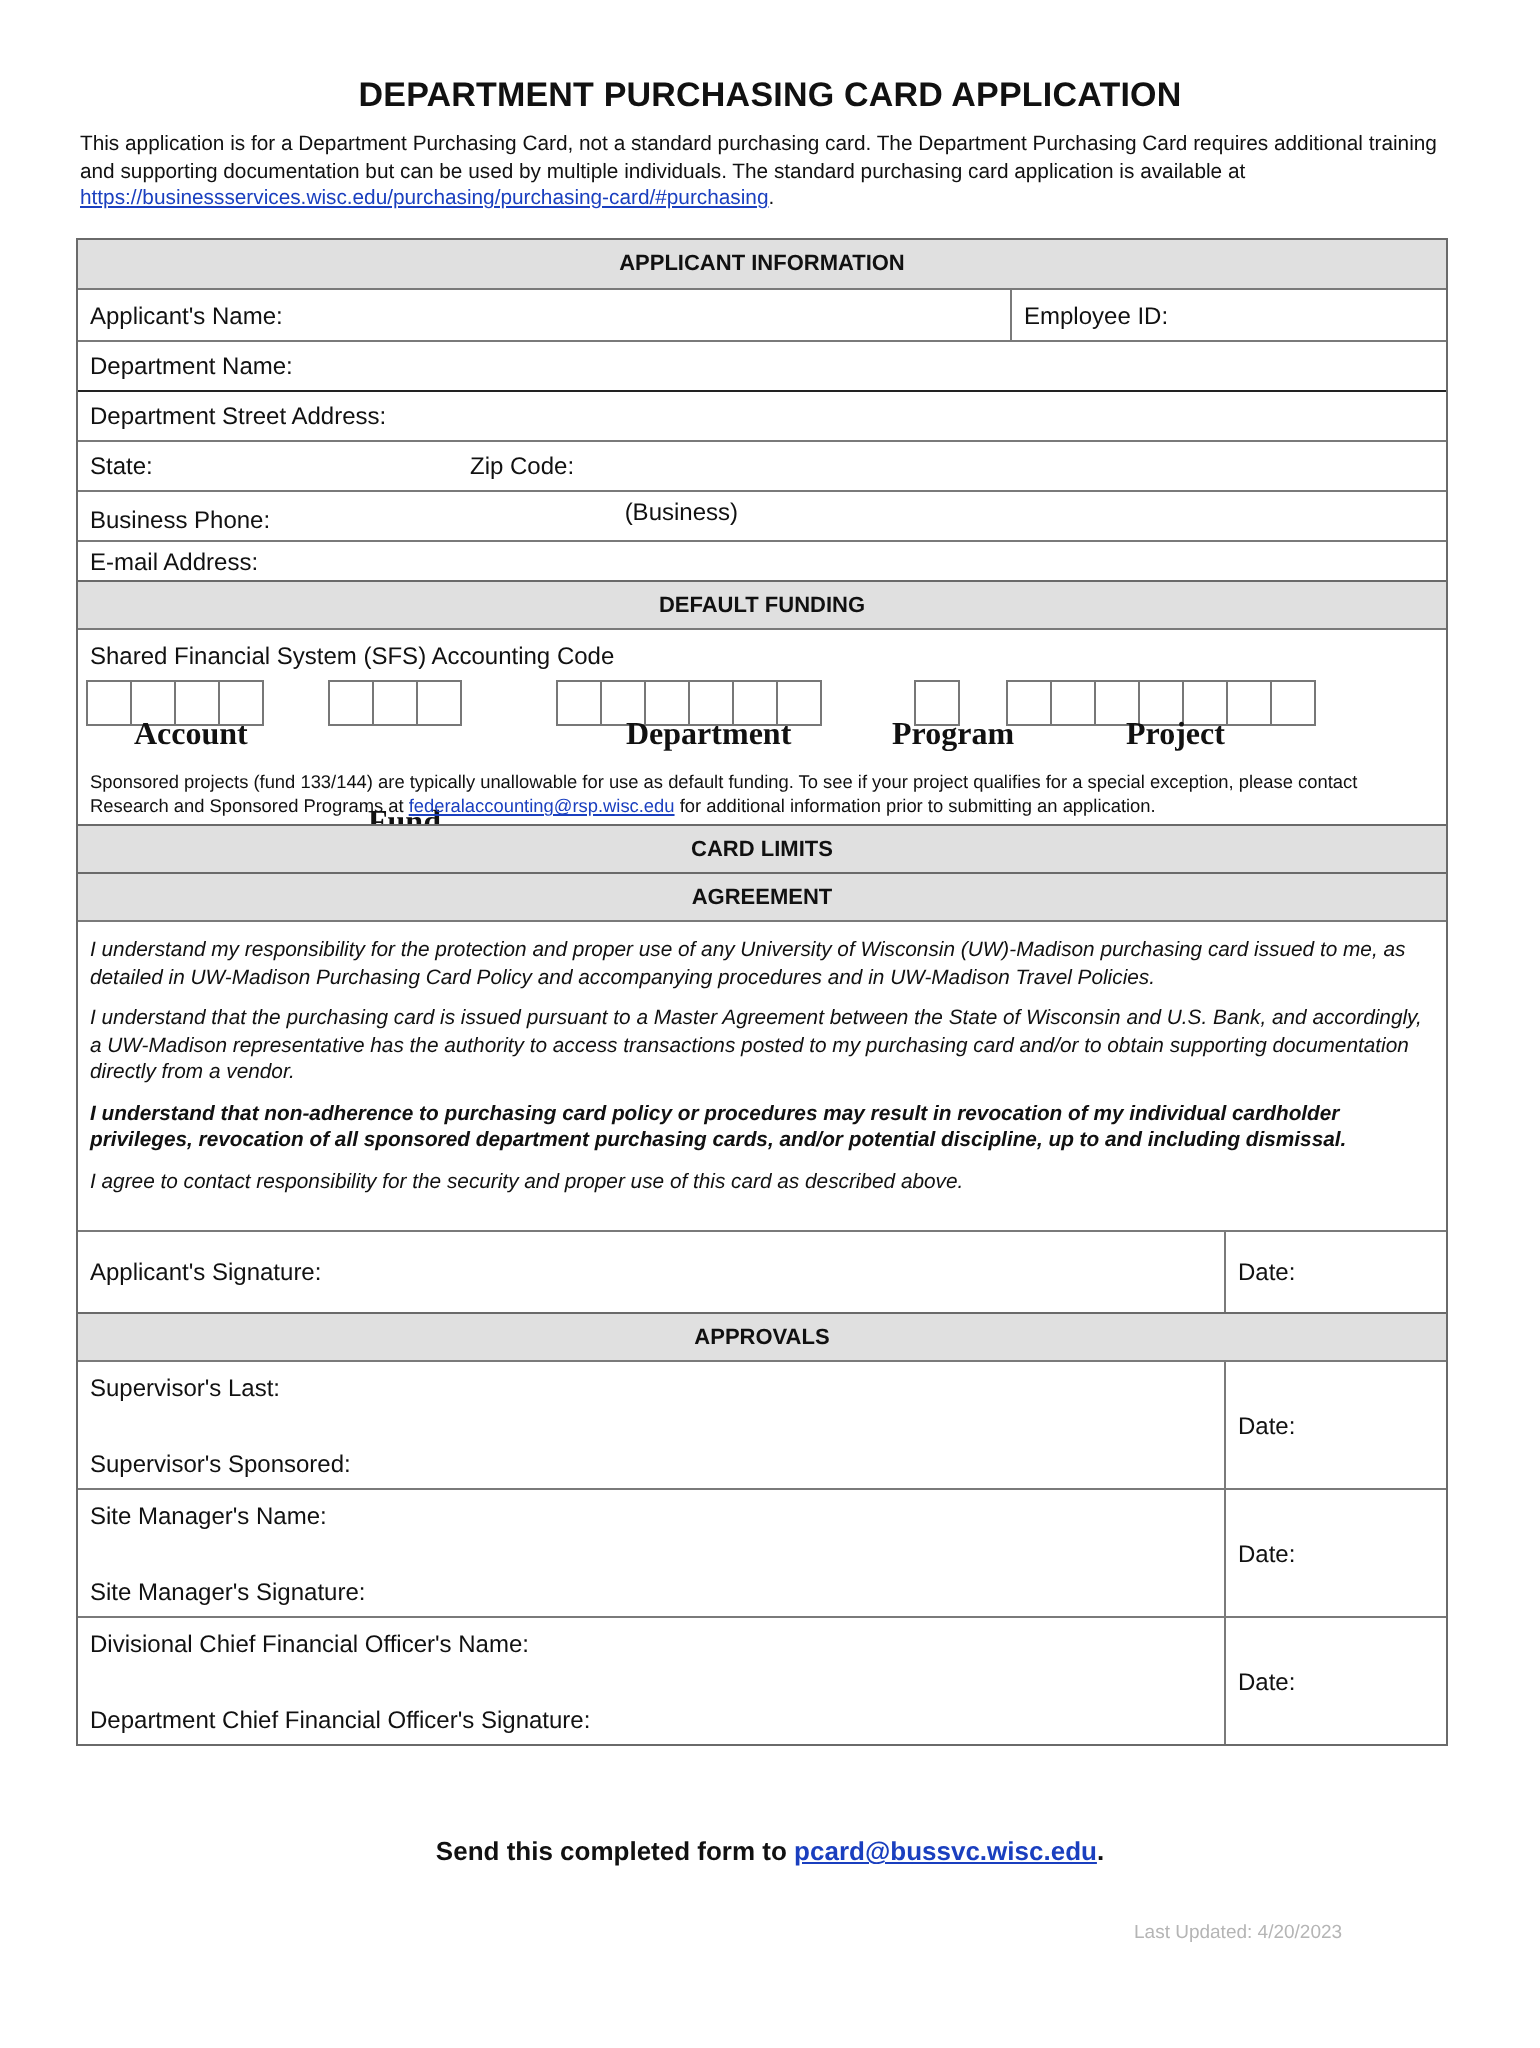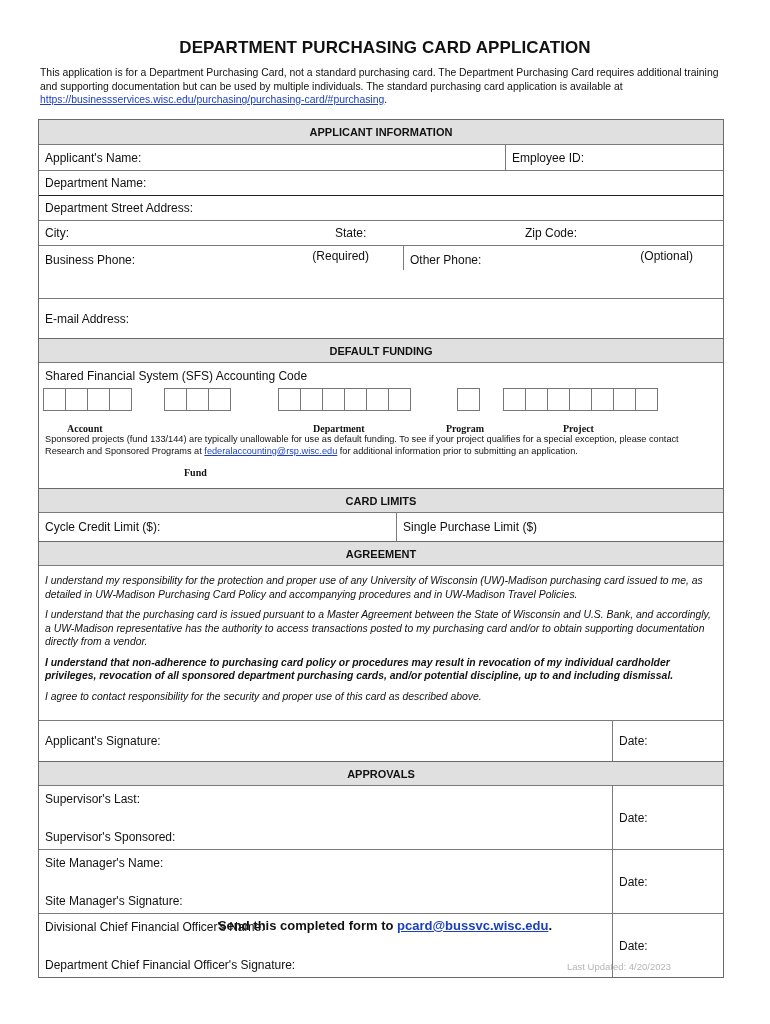--- a/index.html
+++ b/index.html
@@ -9,21 +9,21 @@
   a.link { color:#1a3fbf; text-decoration:underline; }
   .form { position:absolute; left:38px; top:119px; width:686px; border:1.5px solid #6a6a6a; box-sizing:border-box; }
   .row { display:flex; border-top:1px solid #7a7a7a; box-sizing:border-box; position:relative; }
   .row:first-child { border-top:none; }
   .hdr { background:#e0e0e0; justify-content:center; align-items:center; font-weight:bold; font-size:11px; height:24px; border-top:1.5px solid #6a6a6a; }
   .cell { font-size:12px; padding:0 6px; display:flex; align-items:center; box-sizing:border-box; }
   .vsep { border-left:1px solid #7a7a7a; }
   .lbl13 { font-size:12px; }
   .boxes { display:flex; }
   .boxes span { width:23px; height:23px; border:1px solid #777; box-sizing:border-box; margin-left:-1px; display:inline-block; }
-  .boxlbl { font-family:"Liberation Serif", serif; font-weight:bold; font-size:10px; position:absolute; top:60px; }
+  .boxlbl { font-family:"Liberation Serif", serif; font-weight:bold; font-size:16px; position:absolute; top:44px; }
   .agree p { margin:0; font-size:10.4px; line-height:13.5px;font-style:italic; }
   .footer-send { position:absolute; top:918px; left:0; width:770px; text-align:center; font-weight:bold; font-size:13px; }
   .updated { position:absolute; top:961px; left:567px; font-size:9.5px; color:#b5b5b5; }
 </style>
 </head>
 <body>
 
 <div class="title">DEPARTMENT PURCHASING CARD APPLICATION</div>
 
 <div class="intro"><span>This application is for a Department Purchasing Card, not a standard purchasing card. The Department Purchasing Card requires additional training and supporting documentation but can be used by multiple individuals. The standard purchasing card application is available at </span><a class="link">https://businessservices.wisc.edu/purchasing/purchasing-card/#purchasing</a><span>.</span></div>
@@ -43,48 +43,41 @@
     <div class="cell" style="flex:1;">
         <span>Department Name:</span>
       </div>
   </div>
   <div class="row" style="height:25px; border-top-color:#222;">
     <div class="cell" style="flex:1;">
         <span>Department Street Address:</span>
       </div>
   </div>
   <div class="row" style="height:25px;">
-    <div class="cell" style="width:290px;">
-        <span>City:</span>
-      </div>
     <div class="cell" style="width:190px;">
         <span>State:</span>
       </div>
     <div class="cell" style="flex:1;">
         <span>Zip Code:</span>
       </div>
   </div>
   <div class="row" style="height:25px;">
     <div class="cell" style="width:364px; justify-content:space-between;">
         <span style="margin-top:4px;">Business Phone:</span>
-        <span style="margin-right:28px;margin-top:-4px;">(Required)</span>
-      </div>
-    <div class="cell vsep" style="flex:1; justify-content:space-between;">
-        <span style="margin-top:4px;">Other Phone:</span>
-        <span style="margin-right:24px;margin-top:-4px;">(Optional)</span>
+        <span style="margin-right:28px;margin-top:-4px;">(Business)</span>
       </div>
   </div>
-  <div class="row" style="height:40px;margin-top:28px;">
+  <div class="row" style="height:20px;">
     <div class="cell" style="flex:1;">
         <span>E-mail Address:</span>
       </div>
   </div>
 
   <div class="row hdr">DEFAULT FUNDING</div>
-  <div class="row" style="height:126px; display:block;text-decoration:underline;">
+  <div class="row" style="height:98px; display:block;text-decoration:underline;">
     <div class="lbl13" style="position:absolute; left:6px; top:6px;">Shared Financial System (SFS) Accounting Code</div>
     <div class="boxes" style="position:absolute; left:5px; top:25px;">
         <span></span>
         <span></span>
         <span></span>
         <span></span>
       </div>
     <div class="boxes" style="position:absolute; left:126px; top:25px;">
         <span></span>
         <span></span>
@@ -112,28 +105,20 @@
       </div>
     <div class="boxlbl" style="left:28px;">Account</div>
     <div class="boxlbl" style="left:145px;margin-top:44px;">Fund</div>
     <div class="boxlbl" style="left:274px;">Department</div>
     <div class="boxlbl" style="left:407px;">Program</div>
     <div class="boxlbl" style="left:524px;">Project</div>
     <div style="position:absolute; left:6px; top:70px; width:672px; font-size:9.2px; line-height:12px;"><span>Sponsored projects (fund 133/144) are typically unallowable for use as default funding.  To see if your project qualifies for a special exception, please contact Research and Sponsored Programs at </span><a class="link">federalaccounting@rsp.wisc.edu</a><span> for additional information prior to submitting an application.</span></div>
   </div>
 
   <div class="row hdr">CARD LIMITS</div>
-  <div class="row" style="height:29px;">
-    <div class="cell lbl13" style="width:357px;">
-        <span>Cycle Credit Limit ($):</span>
-      </div>
-    <div class="cell lbl13 vsep" style="flex:1;">
-        <span>Single Purchase Limit ($)</span>
-      </div>
-  </div>
 
   <div class="row hdr">AGREEMENT</div>
   <div class="row agree" style="display:block; padding:8px 6px 8px 6px; height:155px; box-sizing:border-box;">
     <p>I understand my responsibility for the protection and proper use of any University of Wisconsin (UW)-Madison purchasing card issued to me, as detailed in UW-Madison Purchasing Card Policy and accompanying procedures and in UW-Madison Travel Policies.</p>
     <p style="margin-top:7px;">I understand that the purchasing card is issued pursuant to a Master Agreement between the State of Wisconsin and U.S. Bank, and accordingly, a UW-Madison representative has the authority to access transactions posted to my purchasing card and/or to obtain supporting documentation directly from a vendor.</p>
     <p style="margin-top:7px; font-weight:bold;">I understand that non-adherence to purchasing card policy or procedures may result in revocation of my individual cardholder privileges, revocation of all sponsored department purchasing cards, and/or potential discipline, up to and including dismissal.</p>
     <p style="margin-top:7px;">I agree to contact responsibility for the security and proper use of this card as described above.</p>
   </div>
   <div class="row" style="height:41px;">
     <div class="cell lbl13" style="width:573px;">

